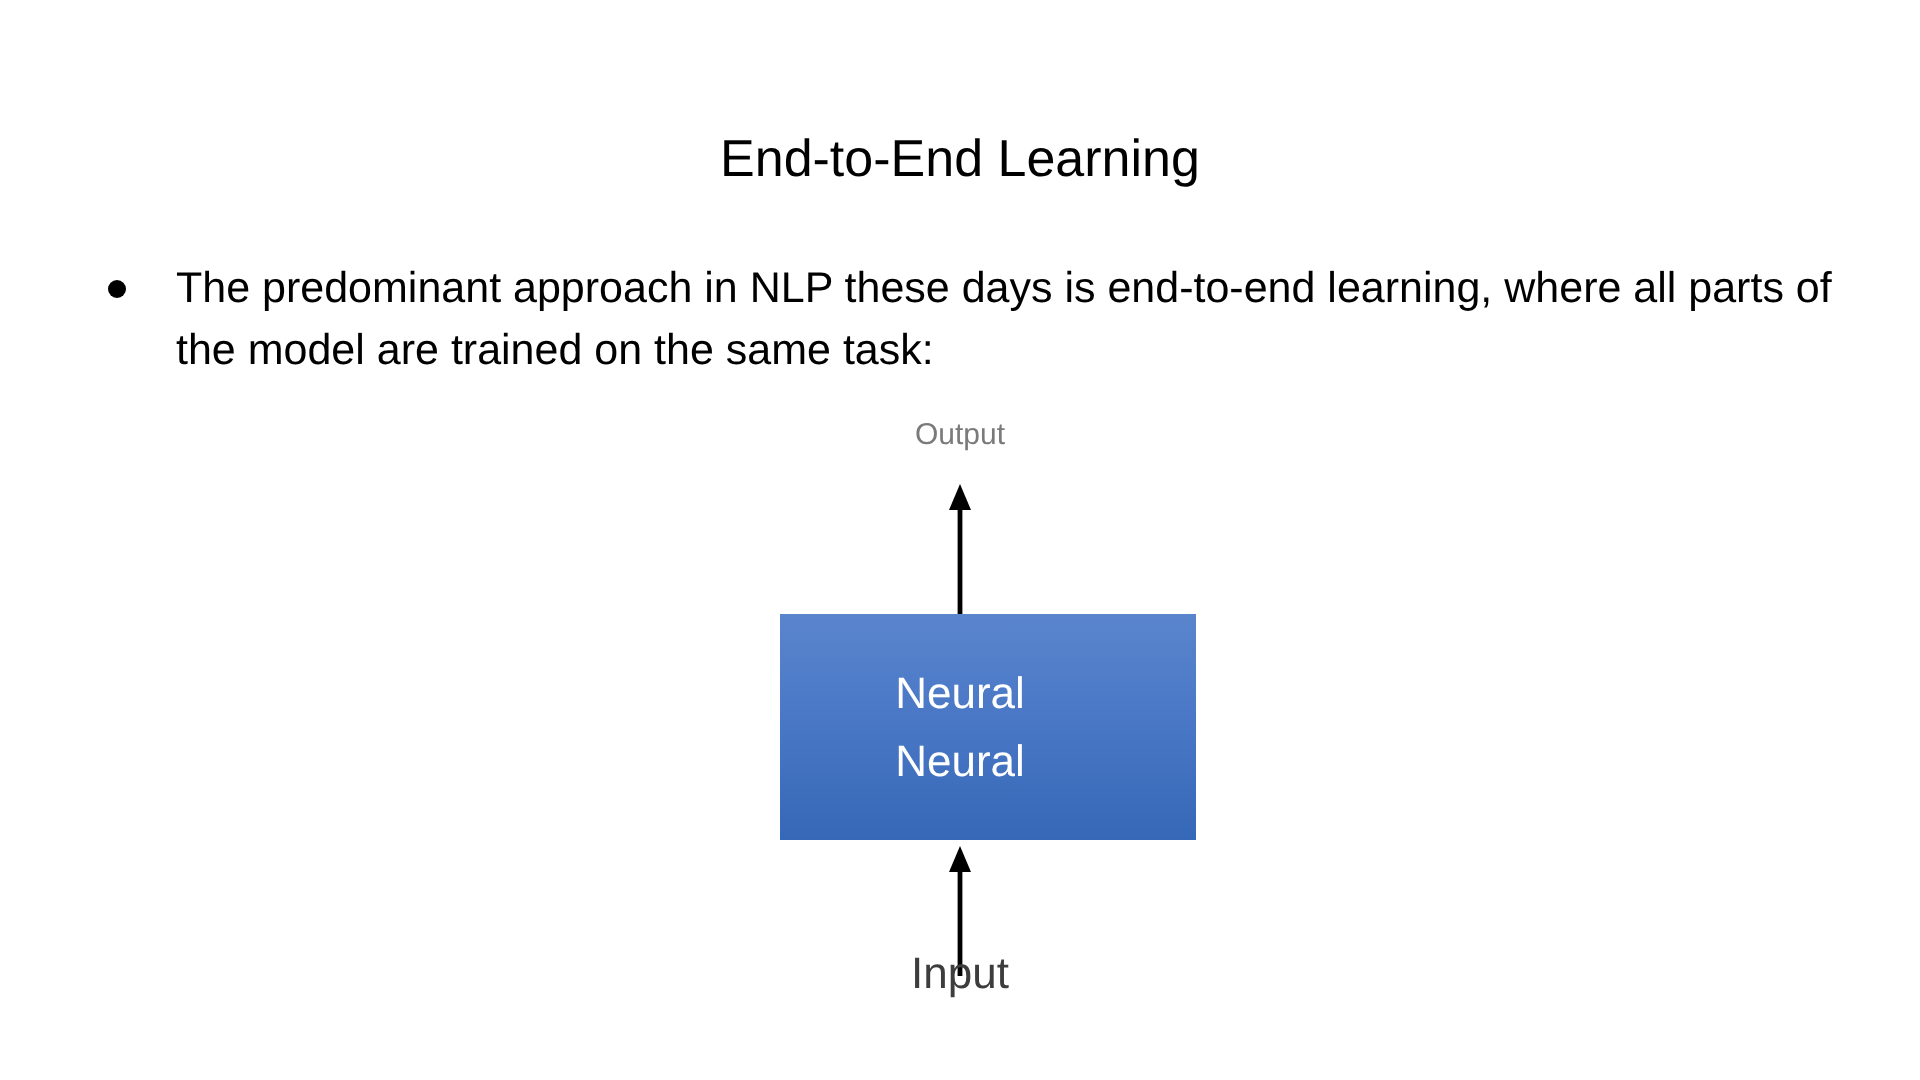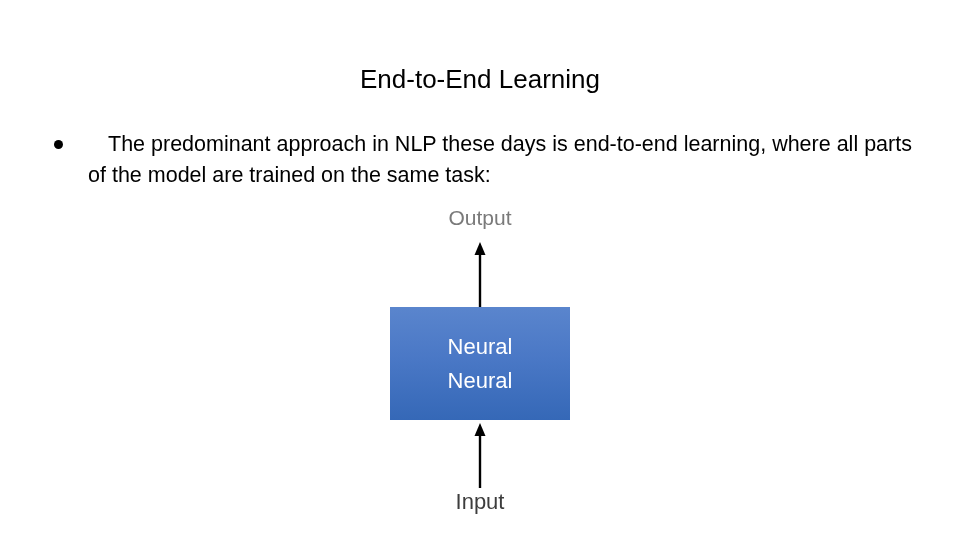--- a/index.html
+++ b/index.html
@@ -54,46 +54,45 @@
     width: 9px;
     height: 9px;
     border-radius: 50%;
     background: #000000;
   }
   .bullet-text {
     font-size: 21.5px;
     line-height: 31px;
     font-weight: 400;
     color: #000000;
-    margin-left: 20px;
   }
 
   
   .diagram {
     position: absolute;
     left: 330px;
     top: 200px;
     width: 300px;
     height: 325px;
   }
   .label-output {
     position: absolute;
     left: 0;
     top: 5px;
     width: 300px;
     text-align: center;
-    font-size: 21px;
+    font-size: 15px;
     line-height: 26px;
     color: #7a7a7a;
     white-space: nowrap;
   }
   .label-input {
     position: absolute;
     left: 0;
-    top: 289px;
+    top: 274px;
     width: 300px;
     text-align: center;
     font-size: 22px;
     line-height: 26px;
     color: #3d3d3d;
     white-space: nowrap;
   }
   .arrow {
     position: absolute;
     left: 0;
@@ -102,20 +101,21 @@
   .arrow-top { top: 41px; height: 66px; }
   .arrow-bottom { top: 222px; height: 66px; }
 
   .nn-box {
     position: absolute;
     left: 60px;
     top: 107px;
     width: 180px;
     height: 113px;
     background: linear-gradient(to bottom, #5a85cd 0%, #4a78c6 45%, #3568b7 100%);
+    padding-left: 28px;
   }
   .nn-text {
     position: absolute;
     left: 0;
     top: 0;
     width: 180px;
     height: 113px;
     display: flex;
     flex-direction: column;
     align-items: center;

